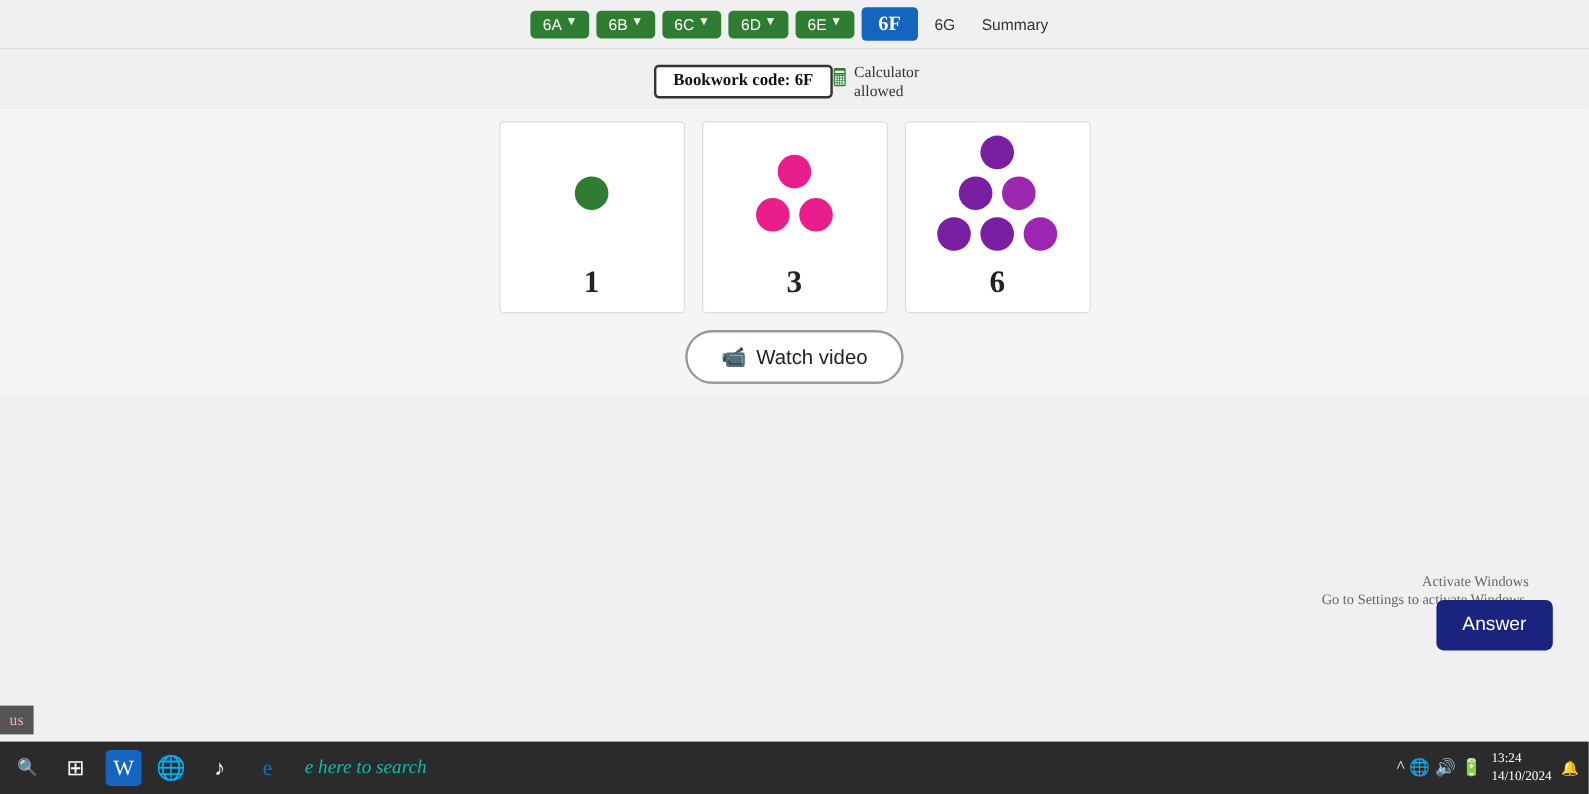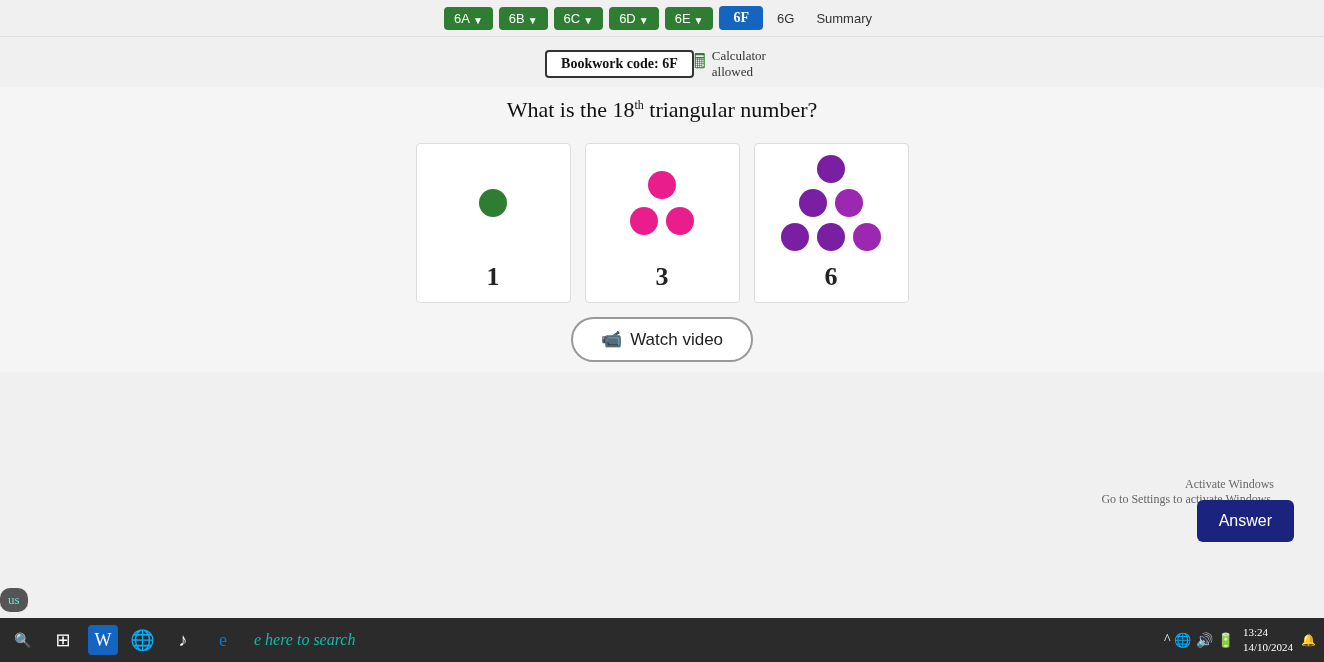--- a/index.html
+++ b/index.html
@@ -25,35 +25,35 @@
 
     .nav-btn {
       background: #2e7d32;
       color: white;
       border: none;
       border-radius: 4px;
       padding: 4px 10px;
       font-size: 13px;
       cursor: pointer;
       display: flex;
-      align-items: flex-end;
+      align-items: flex-start;
       gap: 3px;
     }
 
     .nav-btn .chevron {
       font-size: 10px;
     }
 
     .nav-btn-active {
       background: #1565c0;
       color: white;
       border: none;
       border-radius: 4px;
       padding: 4px 14px;
-      font-size: 14px;
+      font-size: 17px;
       font-weight: bold;
     }
 
     .nav-summary {
       background: transparent;
       border: none;
       font-size: 13px;
       color: #333;
       cursor: pointer;
       padding: 4px 8px;
@@ -311,24 +311,23 @@
       gap: 4px;
       color: white;
       font-size: 14px;
     }
 
     .us-label {
       position: absolute;
       left: 0;
       bottom: 50px;
       background: #555;
-      color: #5eead4;
+      color: #f9a8d4;
       font-size: 13px;
       padding: 4px 8px;
-      border-radius: 10px;
     }
 
     
     .center-wrapper {
       display: flex;
       flex-direction: column;
       align-items: center;
     }
 
     .italic-n { font-style: italic; }
@@ -374,23 +373,20 @@
       <div>Calculator</div>
       <div>allowed</div>
     </div>
   </div>
 </div>
 
 <div class="main-content">
   <div class="center-wrapper">
 
 
-    <div class="question-text">
-      What is the 18<sup>th</sup> triangular number?
-    </div>
 
     <div class="cards-row">
 
       <div class="tri-card">
         <div class="dots-area">
           <div class="card1-dots">
             <div class="dot" style="background:#2e7d32;"></div>
           </div>
         </div>
         <div class="card-number">1</div>

